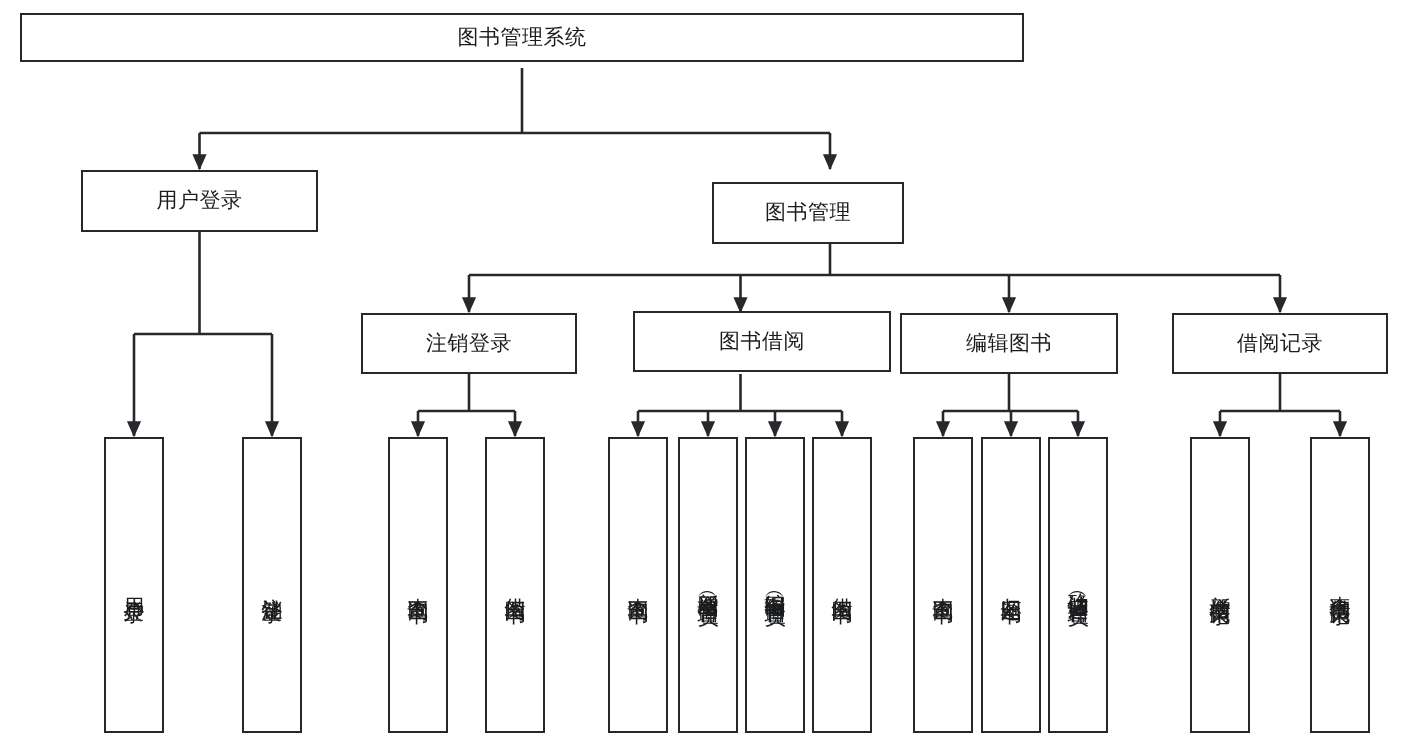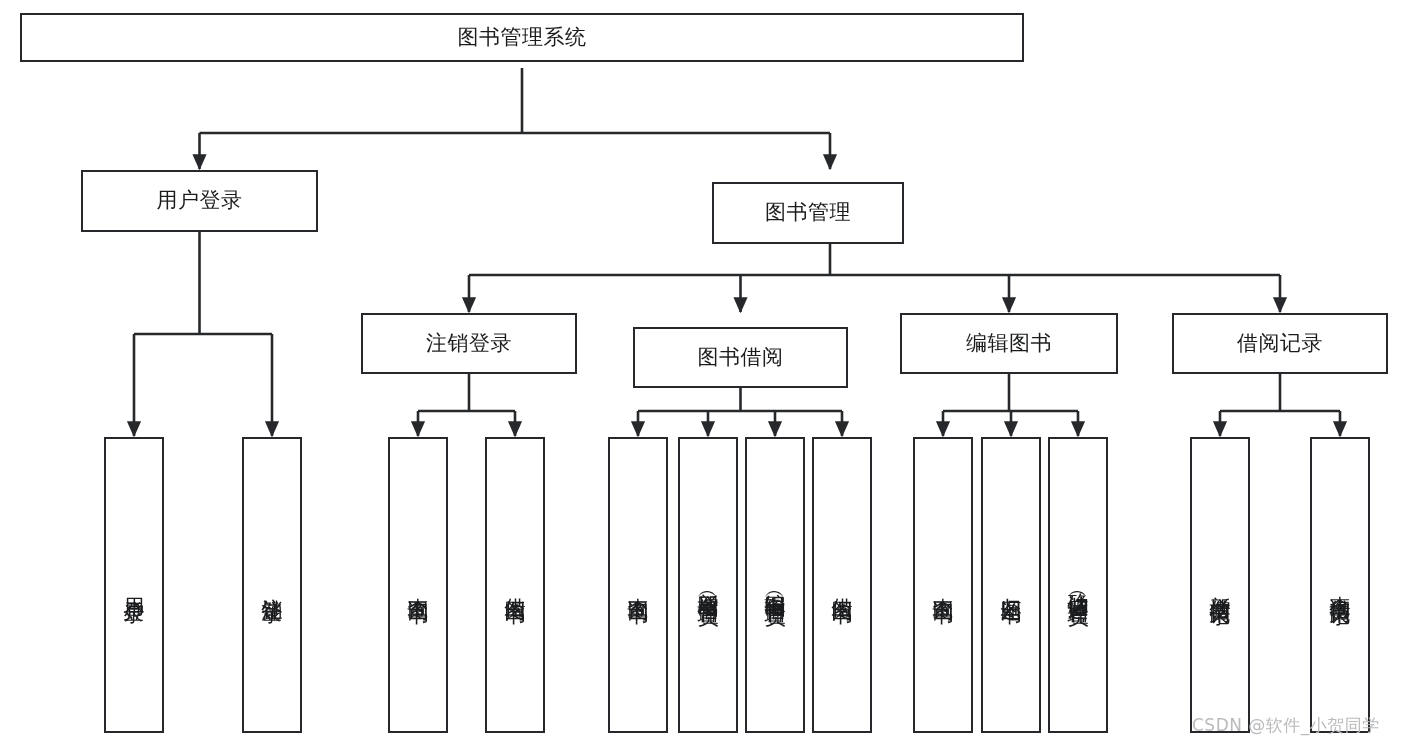--- a/index.html
+++ b/index.html
@@ -117,21 +117,21 @@
       </div>
       <div class="node horiz" style="left: 81px; top: 170px; width: 237px; height: 62px;">
         <span class="node-label">用户登录</span>
       </div>
       <div class="node horiz" style="left: 712px; top: 170px; width: 192px; height: 62px; margin-top: 12px;">
         <span class="node-label">图书管理</span>
       </div>
       <div class="node horiz" style="left: 361px; top: 313px; width: 216px; height: 61px;">
         <span class="node-label">注销登录</span>
       </div>
-      <div class="node horiz" style="left: 633px; top: 327px; width: 215px; height: 61px;">
+      <div class="node horiz" style="left: 633px; top: 311px; width: 258px; height: 61px;">
         <span class="node-label">图书借阅</span>
       </div>
       <div class="node horiz" style="left: 900px; top: 313px; width: 218px; height: 61px;">
         <span class="node-label">编辑图书</span>
       </div>
       <div class="node horiz" style="left: 1172px; top: 313px; width: 216px; height: 61px;">
         <span class="node-label">借阅记录</span>
       </div>
       <div class="node vert" style="left: 104px; top: 437px; width: 60px; height: 296px;">
         <span class="node-label">用户登录</span>
@@ -167,14 +167,13 @@
         <span class="node-label">确认归还（管理员）</span>
       </div>
       <div class="node vert" style="left: 1190px; top: 437px; width: 60px; height: 296px;">
         <span class="node-label">新增借阅记录</span>
       </div>
       <div class="node vert" style="left: 1310px; top: 437px; width: 60px; height: 296px;">
         <span class="node-label">查询借阅记录</span>
       </div>
     </div>
 
-  <div class="watermark" style="left: 1192px; top: 714px;">CSDN @软件_小贺同学</div>
 </div>
 
 </body></html>

